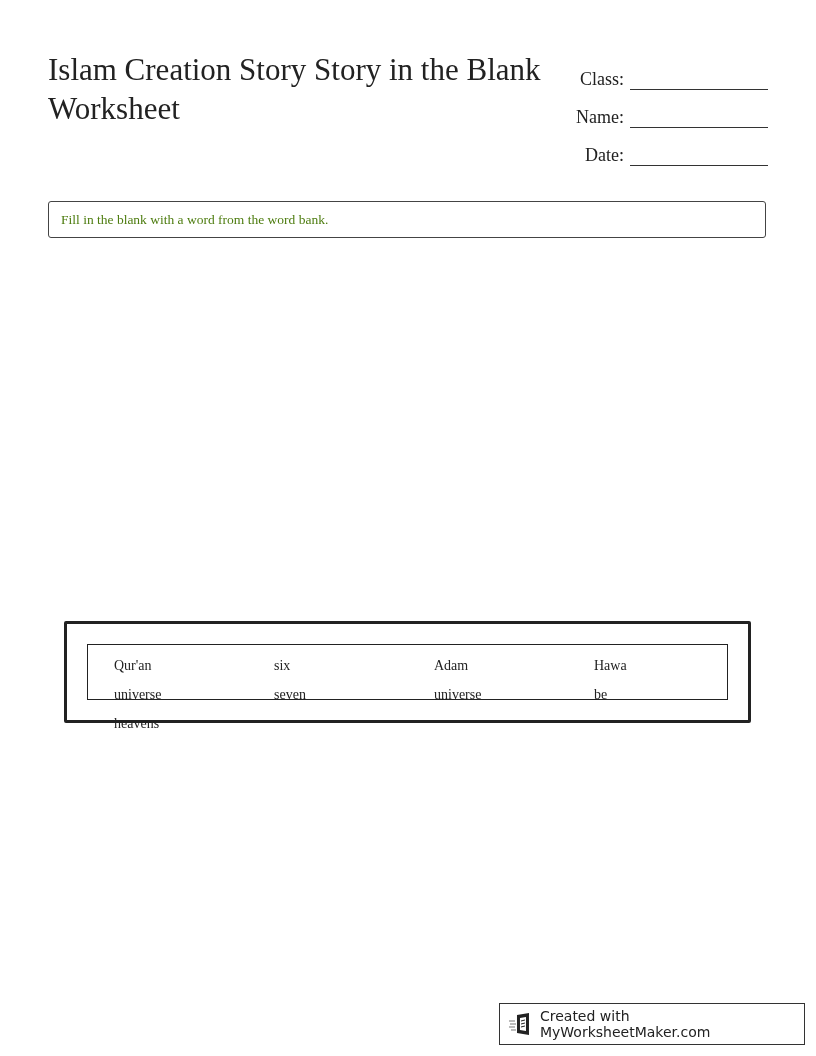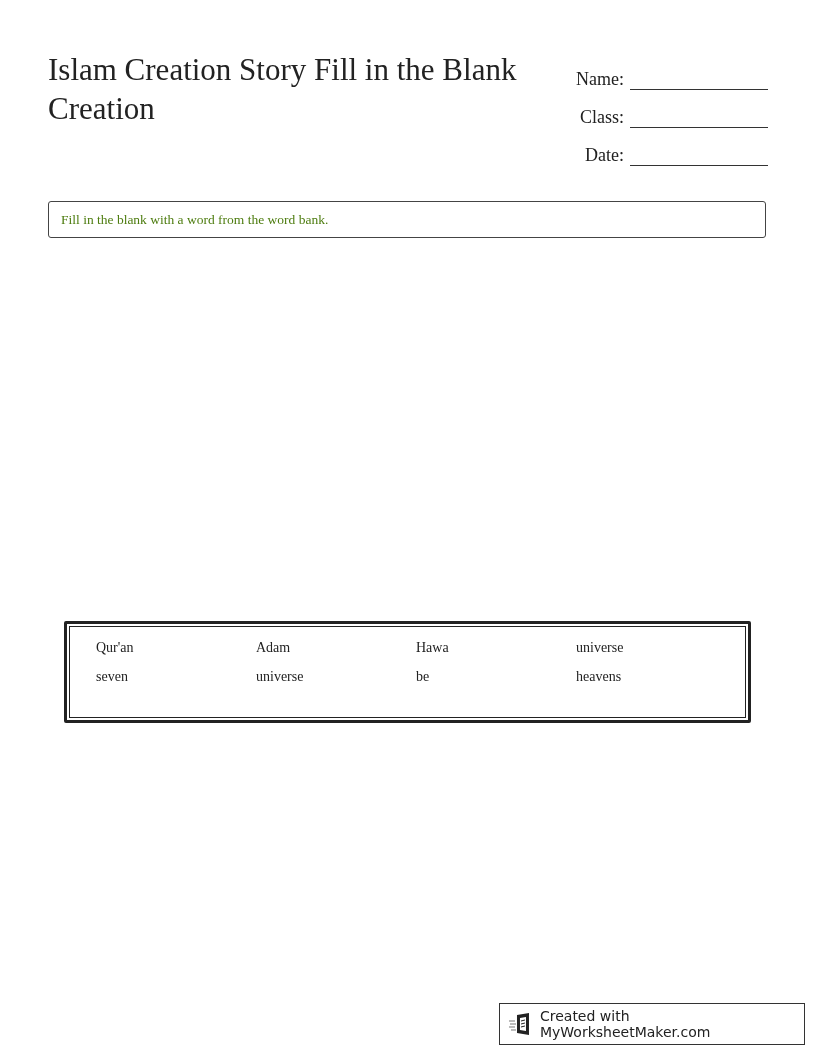--- a/index.html
+++ b/index.html
@@ -24,62 +24,63 @@
       flex: 1; border-bottom: 1.5px solid #333; height: 24px; margin-bottom: 0;
     }
     .instructions {
       position: absolute; left: 48px; top: 201px; width: 718px; height: 37px;
       border: 1.5px solid #444; border-radius: 3px; box-sizing: border-box;
       font-size: 13.5px; line-height: 35px; padding-left: 12px; color: #4d7c0f;
     }
     .wordbank {
       position: absolute; left: 64px; top: 621px; width: 687px; height: 102px;
       border: 3px solid #222; box-sizing: border-box; border-radius: 2px;
-      padding: 2px;
+      padding: 20px;
     }
     .wordbank-inner {
       width: 100%; height: 100%; border: 1.5px solid #222; box-sizing: border-box;
       display: grid; grid-template-columns: 160px 160px 160px 160px;
       grid-template-rows: 29px 29px 29px;
       padding: 6px 0 0 26px;
     }
     .word { font-size: 14px; line-height: 29px; color: #222; }
     .footer {
       position: absolute; left: 499px; top: 1003px; width: 306px; height: 42px;
       border: 1.5px solid #333; box-sizing: border-box;
       display: flex; align-items: center; padding-left: 8px;
       font-family: "DejaVu Sans", sans-serif; font-size: 14px; color: #222;
     }
     .logo { width: 26px; height: 24px; margin-right: 6px; }
   </style>
 </head>
 <body>
 
-<h1 class="title">Islam Creation Story Fill in the Blank Creation</h1>
+<h1 class="title">Islam Creation Story Story in the Blank Worksheet</h1>
 
 <div class="fields">
   <div class="field-row">
-    <span class="field-label">Name:</span>
+    <span class="field-label">Class:</span>
     <span class="field-line"></span>
   </div>
   <div class="field-row">
-    <span class="field-label">Class:</span>
+    <span class="field-label">Name:</span>
     <span class="field-line"></span>
   </div>
   <div class="field-row">
     <span class="field-label">Date:</span>
     <span class="field-line"></span>
   </div>
 </div>
 
 <div class="instructions">Fill in the blank with a word from the word bank.</div>
 
 <div class="wordbank">
   <div class="wordbank-inner">
     <span class="word">Qur'an</span>
+    <span class="word">six</span>
     <span class="word">Adam</span>
     <span class="word">Hawa</span>
     <span class="word">universe</span>
     <span class="word">seven</span>
     <span class="word">universe</span>
     <span class="word">be</span>
     <span class="word">heavens</span>
   </div>
 </div>
 

